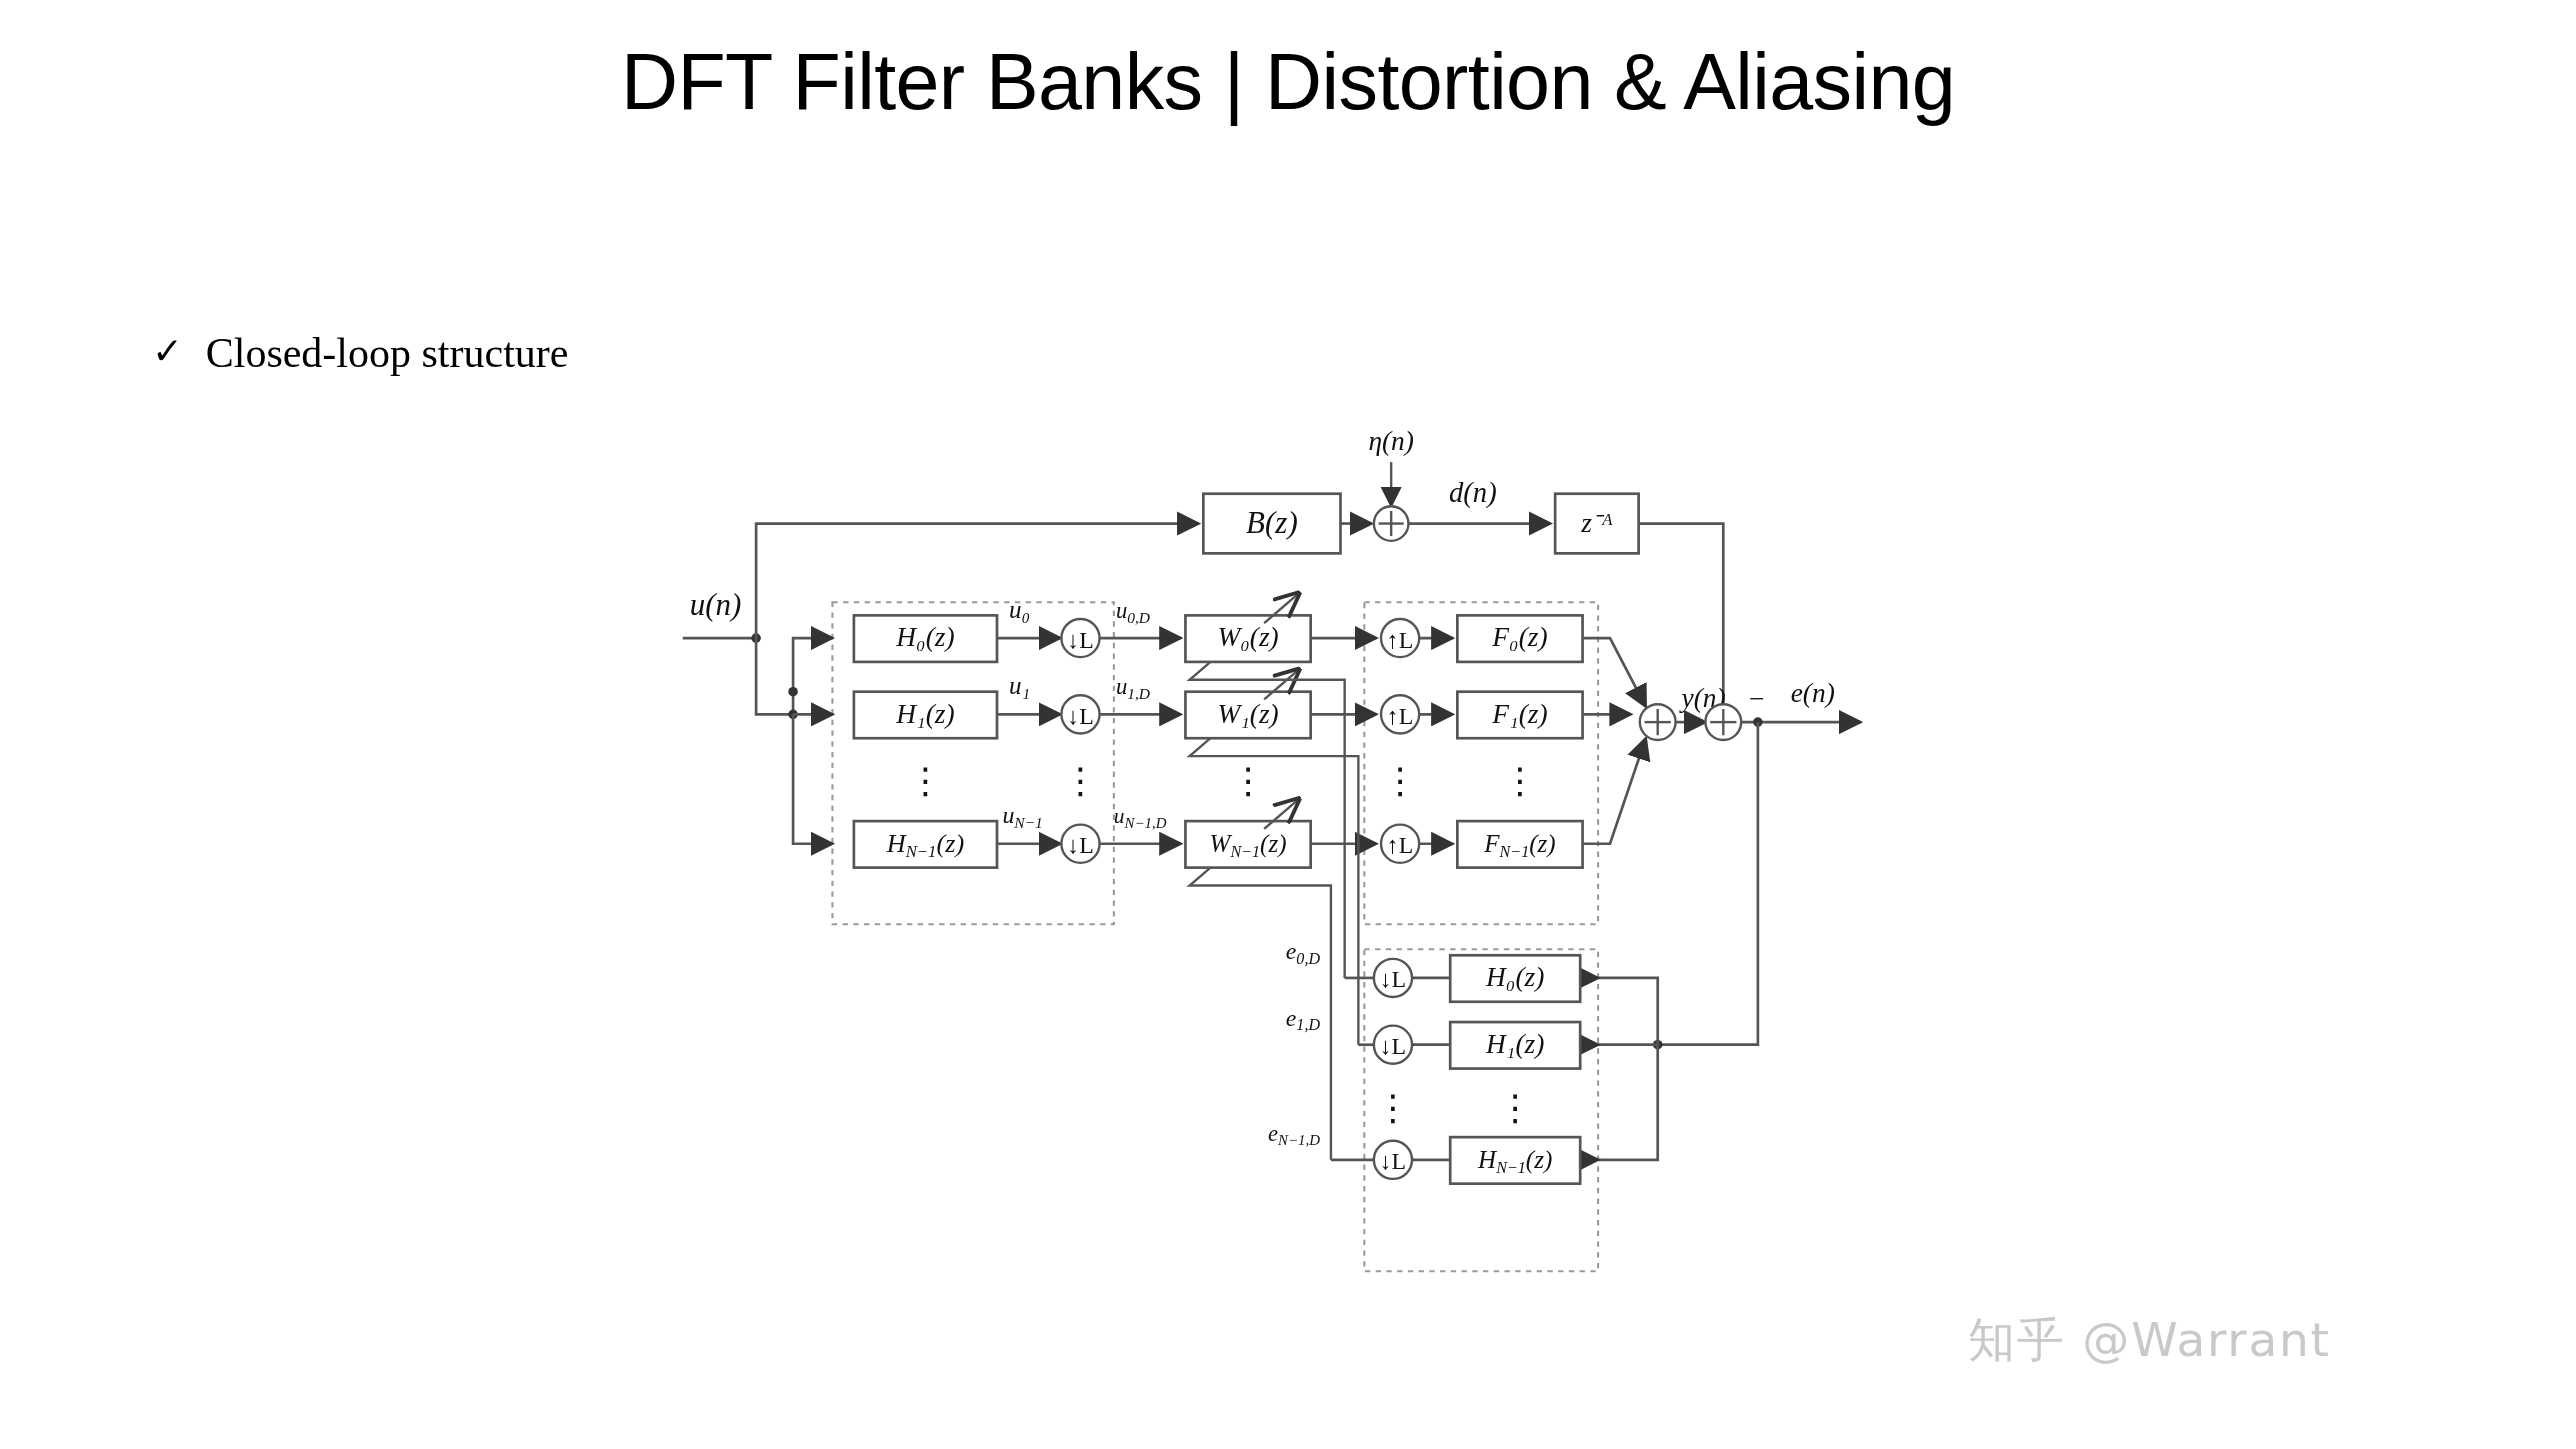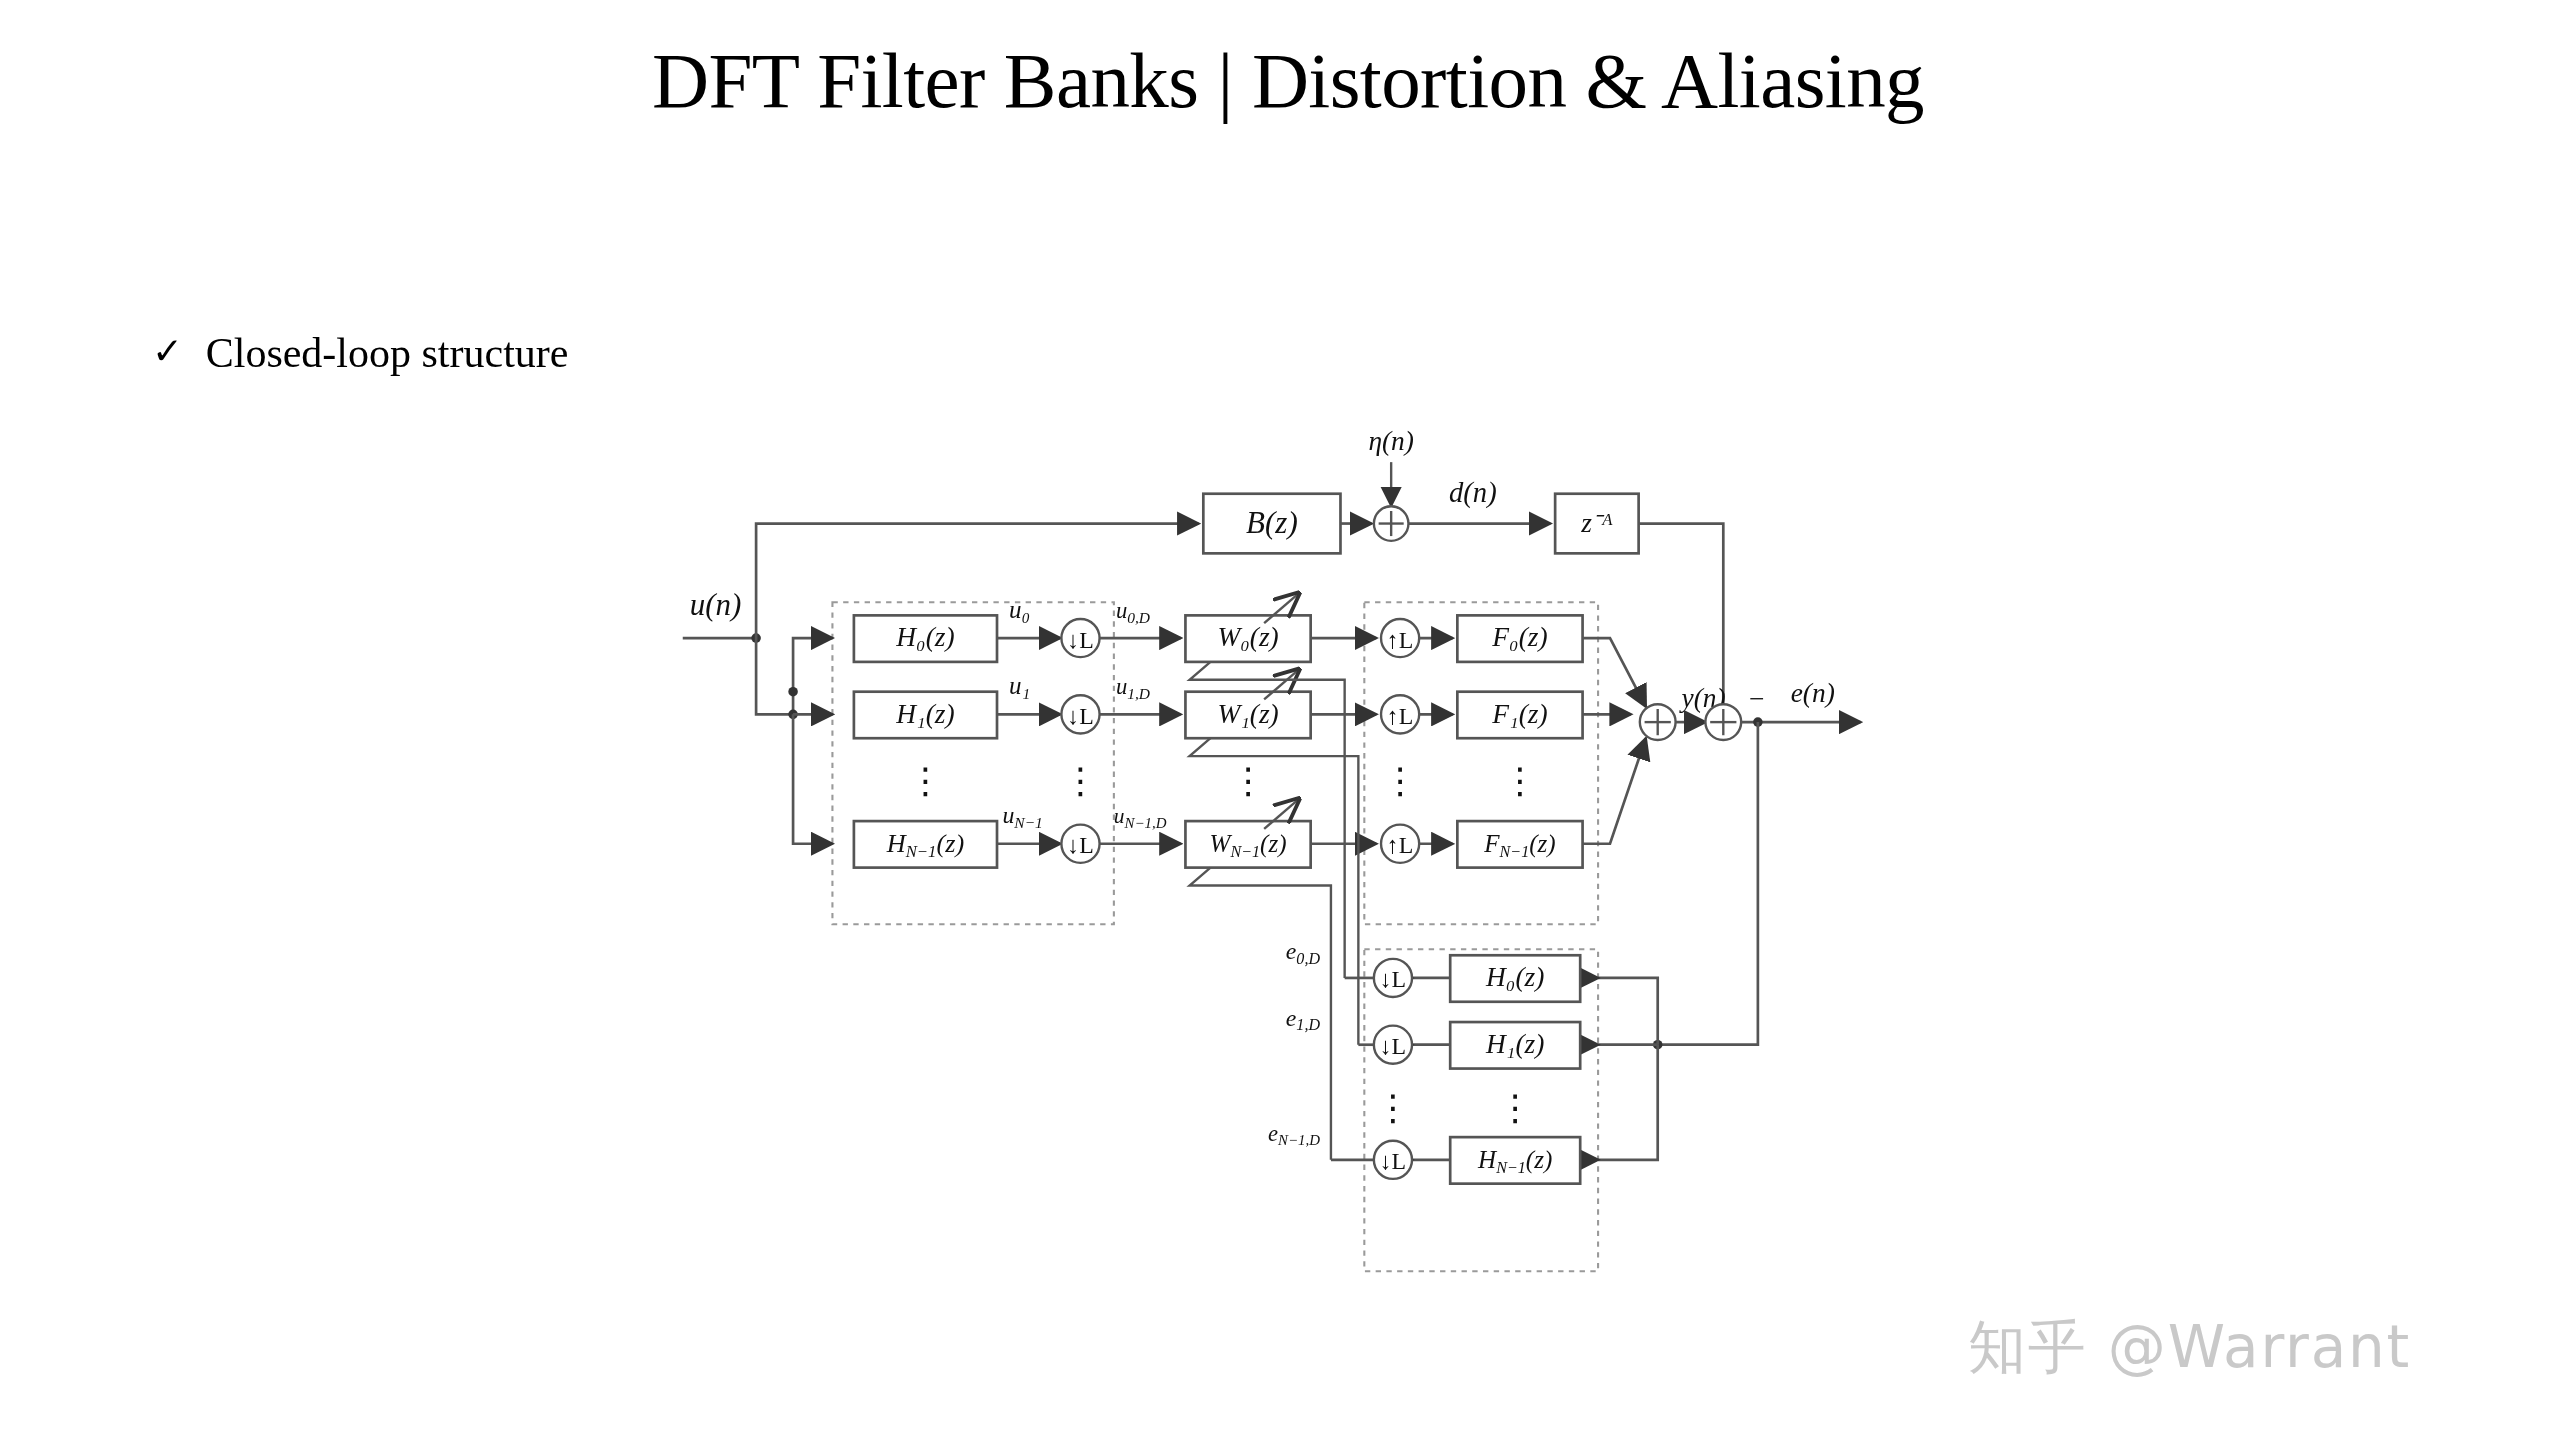--- a/index.html
+++ b/index.html
@@ -2,21 +2,21 @@
 <html style="font-size:9.5px"><head>
 <meta charset="utf-8">
 <style>
   html,body{margin:0;padding:0;background:#ffffff;}
   body{width:2576px;height:1449px;position:relative;overflow:hidden;
        font-family:"Liberation Serif",serif;}
 
   #slide-title{
     position:absolute; left:0; top:36px; width:2576px;
     text-align:center;
-    font-family:Liberation Serif, serif;
+    font-family:Liberation Sans, sans-serif;
     font-size:79px; font-weight:400; color:#000000;
     letter-spacing:-0.6px; white-space:nowrap;
   }
 
   #bullet-row{
     position:absolute; left:152px; top:331px;
     display:flex; align-items:flex-start; gap:22.7px;
   }
   #bullet-check{
     font-family:"DejaVu Sans",sans-serif;
@@ -26,21 +26,21 @@
   #bullet-text{
     font-family:"Liberation Serif",serif;
     font-size:42px; color:#000; line-height:1.05;
   }
 
   #diagram{position:absolute; left:0; top:0; width:2576px; height:1449px;}
 
   #watermark{
     position:absolute; left:1968px; top:1309px;
     font-family:"DejaVu Sans",sans-serif;
-    font-size:58px; color:#c9c9c9; white-space:nowrap;
+    font-size:47px; color:#c9c9c9; white-space:nowrap;
     letter-spacing:1.8px;
   }
 
   .dgtext{font-family:"Liberation Serif",serif; fill:#111111;}
 </style>
 </head>
 <body>
 
 <div id="slide-title">DFT Filter Banks | Distortion &amp; Aliasing</div>
 

